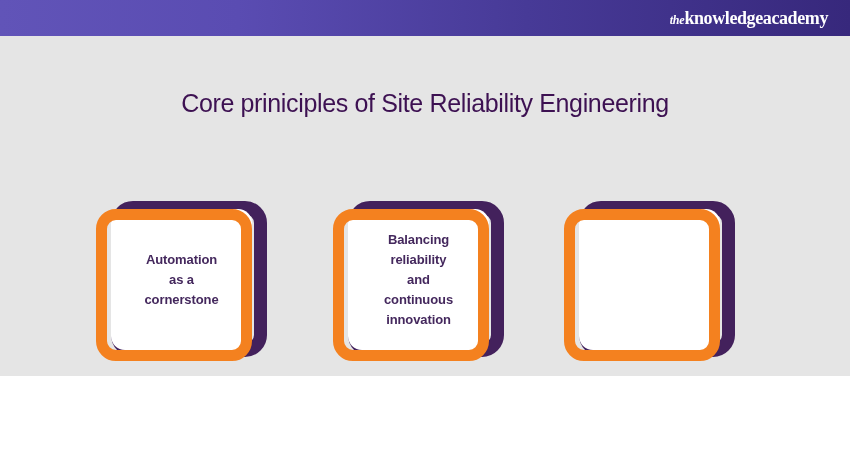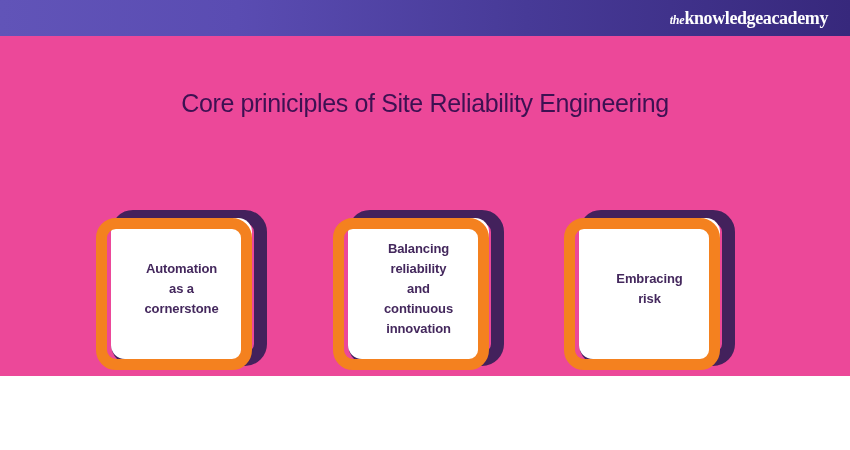--- a/index.html
+++ b/index.html
@@ -11,21 +11,21 @@
     height: 450px;
     background: #ffffff;
     font-family: "Liberation Sans", sans-serif;
     overflow: hidden;
   }
 
   .page {
     position: relative;
     width: 850px;
     height: 376px;
-    background: #ec4899;
+    background: #e5e5e5;
   }
 
   
   .header-band {
     position: absolute;
     left: 0;
     top: 0;
     width: 850px;
     height: 36px;
     background: linear-gradient(90deg, #6154b8 0%, #5a4cb2 28%, #473a97 62%, #37287c 100%);
@@ -71,21 +71,21 @@
   .cards-row {
     position: absolute;
     left: 96px;
     top: 198px;
     width: 660px;
     height: 180px;
   }
 
   .card {
     position: absolute;
-    top: 12px;
+    top: 3px;
     width: 172px;
     height: 178px;
   }
   .card-0 { left: 0px; }
   .card-1 { left: 237px; }
   .card-2 { left: 468px; }
 
   
   .card-frame-purple {
     position: absolute;
@@ -177,19 +177,17 @@
 reliability
 and
 continuous
 innovation</div>
     </div>
 
     <div class="card card-2">
       <div class="card-frame-purple"></div>
       <div class="card-plate"></div>
       <div class="card-frame-orange"></div>
-      <div class="card-label">Embracing
-risk</div>
     </div>
 
   </div>
 
 </div>
 
 </body></html>

